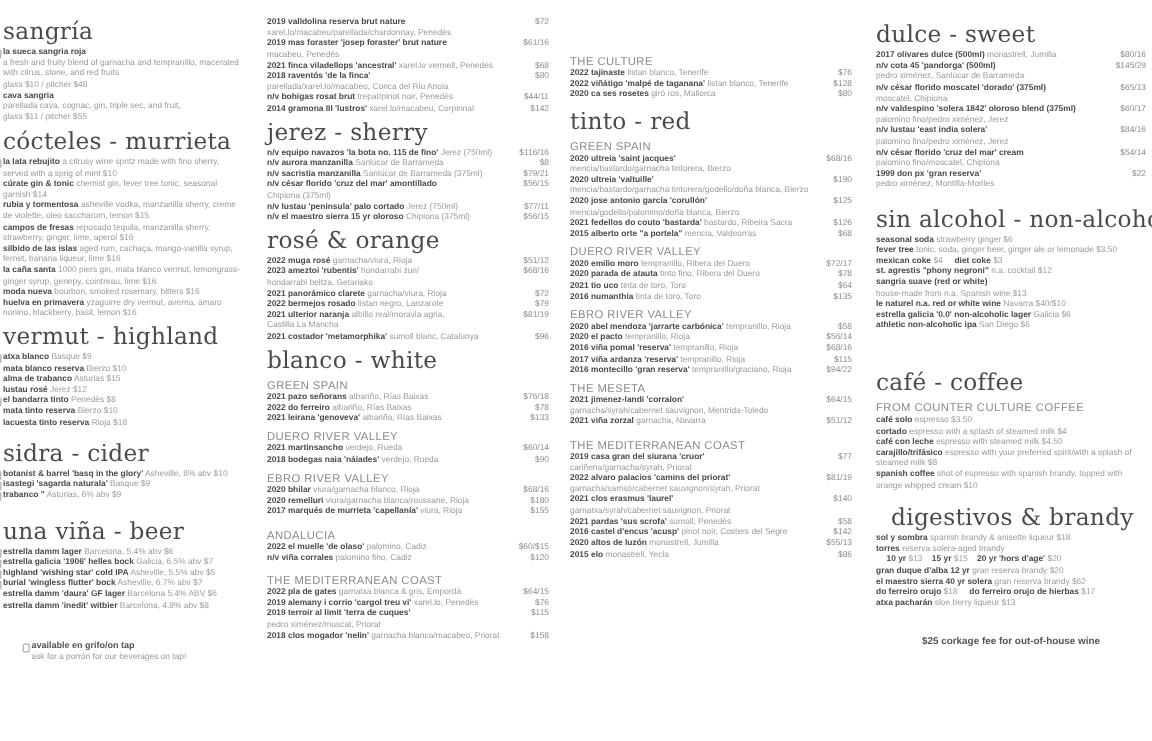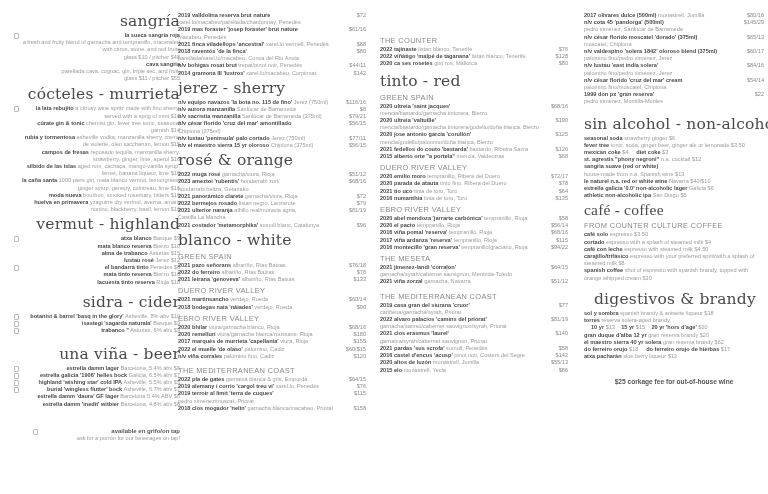--- a/index.html
+++ b/index.html
@@ -14,21 +14,21 @@
   .it.pr { padding-right:26px; }
   .desc { font-size:5.6px; line-height:7.2px; color:#9a9a9a; }
   .mk { position:absolute; left:-6px; top:1px; width:3px; height:4px; border:0.6px solid #bbb; border-radius:1px; }
   .foot { font-size:6.6px; color:#555; font-weight:bold; text-align:center; }
   .tap { font-size:6px; line-height:7px; color:#555; font-weight:bold; }
   .tap2 { font-size:5.6px; color:#9a9a9a; }
 </style>
 </head>
 <body>
 
-<div class="col" style="left:20px; top:10px; width:160px;text-align:right;">
+<div class="col" style="left:2px; top:10px; width:160px;">
   <div class="h">sangría</div>
   <div id="c1-sangria">
       <div class="it"><span class="mk"></span><b>la sueca sangria roja</b></div>
       <div class="desc">a fresh and fruity blend of garnacha and tempranillo, macerated with citrus, stone, and red fruits</div>
       <div class="desc">glass $10 / pitcher $48</div>
       <div class="it"><b>cava sangria</b></div>
       <div class="desc">parellada cava, cognac, gin, triple sec, and fruit,</div>
       <div class="desc">glass $11 / pitcher $55</div>
     </div>
   <div class="h" style="margin-top:4px;">cócteles - murrieta</div>
@@ -113,33 +113,34 @@
       <div class="it pr"><b>2021 pazo señorans</b> <span class="d">albariño, Rías Baixas</span><span class="p">$76/18</span></div>
       <div class="it pr"><b>2022 do ferreiro</b> <span class="d">albariño, Rías Baixas</span><span class="p">$78</span></div>
       <div class="it pr"><b>2021 leirana 'genoveva'</b> <span class="d">albariño, Rías Baixas</span><span class="p">$133</span></div>
       <div class="sub">DUERO RIVER VALLEY</div>
       <div class="it pr"><b>2021 martinsancho</b> <span class="d">verdejo, Rueda</span><span class="p">$60/14</span></div>
       <div class="it pr"><b>2018 bodegas naia 'náiades'</b> <span class="d">verdejo, Rueda</span><span class="p">$90</span></div>
       <div class="sub">EBRO RIVER VALLEY</div>
       <div class="it pr"><b>2020 bhilar</b> <span class="d">viura/garnacha blanco, Rioja</span><span class="p">$68/16</span></div>
       <div class="it pr"><b>2020 remelluri</b> <span class="d">viura/garnacha blanca/roussane, Rioja</span><span class="p">$180</span></div>
       <div class="it pr"><b>2017 marqués de murrieta 'capellanía'</b> <span class="d">viura, Rioja</span><span class="p">$155</span></div>
+      <div class="sub" style="margin-top: 6px;">ANDALUCIA</div>
       <div class="it pr"><b>2022 el muelle 'de olaso'</b> <span class="d">palomino, Cadiz</span><span class="p">$60/$15</span></div>
       <div class="it pr"><b>n/v viña corrales</b> <span class="d">palomino fino, Cadiz</span><span class="p">$120</span></div>
       <div class="sub" style="margin-top: 6px;">THE MEDITERRANEAN COAST</div>
       <div class="it pr"><b>2022 pla de gates</b> <span class="d">garnatxa blanca &amp; gris, Empordà</span><span class="p">$64/15</span></div>
       <div class="it pr"><b>2019 alemany i corrio 'cargol treu vi'</b> <span class="d">xarel.lo, Penedès</span><span class="p">$76</span></div>
       <div class="it pr"><b>2019 terroir al limit 'terra de cuques'</b> <span class="p">$115</span></div>
       <div class="it pr"><span class="d">pedro ximénez/muscat, Priorat</span></div>
       <div class="it pr"><b>2018 clos mogador 'nelin'</b> <span class="d">garnacha blanca/macabeo, Priorat</span><span class="p">$158</span></div>
     </div>
 </div>
 
 <div class="col" style="left:380px; top:33px; width:188px;">
-  <div class="sub">THE COUNTER</div>
+  <div class="sub">THE CULTURE</div>
   <div id="c3-islands">
       <div class="it pr"><b>2022 tajinaste</b> <span class="d">listan blanco, Tenerife</span><span class="p">$76</span></div>
       <div class="it pr"><b>2022 viñátigo 'malpé de taganana'</b> <span class="d">listan blanco, Tenerife</span><span class="p">$128</span></div>
       <div class="it pr"><b>2020 ca ses rosetes</b> <span class="d">giró ros, Mallorca</span><span class="p">$80</span></div>
     </div>
   <div class="h" style="margin-top:5px;">tinto - red</div>
   <div id="c3-red">
       <div class="sub">GREEN SPAIN</div>
       <div class="it pr"><b>2020 ultreia 'saint jacques'</b> <span class="p">$68/16</span></div>
       <div class="it pr"><span class="d">mencia/bastardo/garnacha tintorera, Bierzo</span></div>
@@ -172,20 +173,21 @@
       <div class="it pr"><b>2021 clos erasmus 'laurel'</b> <span class="p">$140</span></div>
       <div class="it pr"><span class="d">garnatxa/syrah/cabernet sauvignon, Priorat</span></div>
       <div class="it pr"><b>2021 pardas 'sus scrofa'</b> <span class="d">sumoll, Penedès</span><span class="p">$58</span></div>
       <div class="it pr"><b>2016 castel d'encus 'acusp'</b> <span class="d">pinot noir, Costers del Segre</span><span class="p">$142</span></div>
       <div class="it pr"><b>2020 altos de luzón</b> <span class="d">monastrell, Jumilla</span><span class="p">$55/13</span></div>
       <div class="it pr"><b>2015 elo</b> <span class="d">monastrell, Yecla</span><span class="p">$86</span></div>
     </div>
 </div>
 
 <div class="col" style="left:584px; top:12px; width:180px;">
+  <div class="h">dulce - sweet</div>
   <div id="c4-sweet">
       <div class="it pr"><b>2017 olivares dulce (500ml)</b> <span class="d">monastrell, Jumilla</span><span class="p">$80/16</span></div>
       <div class="it pr"><b>n/v cota 45 'pandorga' (500ml)</b> <span class="p">$145/29</span></div>
       <div class="it pr"><span class="d">pedro ximénez, Sanlúcar de Barrameda</span></div>
       <div class="it pr"><b>n/v césar florido moscatel 'dorado' (375ml)</b> <span class="p">$65/13</span></div>
       <div class="it pr"><span class="d">moscatel, Chipiona</span></div>
       <div class="it pr"><b>n/v valdespino 'solera 1842' oloroso blend (375ml)</b> <span class="p">$60/17</span></div>
       <div class="it pr"><span class="d">palomino fino/pedro ximénez, Jerez</span></div>
       <div class="it pr"><b>n/v lustau 'east india solera'</b> <span class="p">$84/16</span></div>
       <div class="it pr"><span class="d">palomino fino/pedro ximénez, Jerez</span></div>
@@ -199,21 +201,21 @@
       <div class="it"><b>seasonal soda</b> <span class="d">strawberry ginger $6</span></div>
       <div class="it"><b>fever tree</b> <span class="d">tonic, soda, ginger beer, ginger ale or lemonade $3.50</span></div>
       <div class="it"><b>mexican coke</b> <span class="d">$4</span>&nbsp;&nbsp;&nbsp;&nbsp;&nbsp;<b>diet coke</b> <span class="d">$3</span></div>
       <div class="it"><b>st. agrestis "phony negroni"</b> <span class="d">n.a. cocktail $12</span></div>
       <div class="it"><b>sangria suave (red or white)</b> </div>
       <div class="it"><span class="d">house-made from n.a. Spanish wine $13</span></div>
       <div class="it"><b>le naturel n.a. red or white wine</b> <span class="d">Navarra $40/$10</span></div>
       <div class="it"><b>estrella galicia '0.0' non-alcoholic lager</b> <span class="d">Galicia $6</span></div>
       <div class="it"><b>athletic non-alcoholic ipa</b> <span class="d">San Diego $6</span></div>
     </div>
-  <div class="h" style="margin-top:2px;font-family:Liberation Serif, serif;">café - coffee</div>
+  <div class="h" style="margin-top:26px;">café - coffee</div>
   <div class="sub">FROM COUNTER CULTURE COFFEE</div>
   <div id="c4-coffee">
       <div class="it"><b>café solo</b> <span class="d">espresso $3.50</span></div>
       <div class="it"><b>cortado</b> <span class="d">espresso with a splash of steamed milk $4</span></div>
       <div class="it"><b>café con leche</b> <span class="d">espresso with steamed milk $4.50</span></div>
       <div class="it"><b>carajillo/trifásico</b> <span class="d">espresso with your preferred spirit/with a splash of steamed milk $8</span></div>
       <div class="it"><b>spanish coffee</b> <span class="d">shot of espresso with spanish brandy, topped with orange whipped cream $10</span></div>
     </div>
   <div class="h" style="margin-top:9px;margin-left:10px;">digestivos &amp; brandy</div>
   <div id="c4-digestivos">

